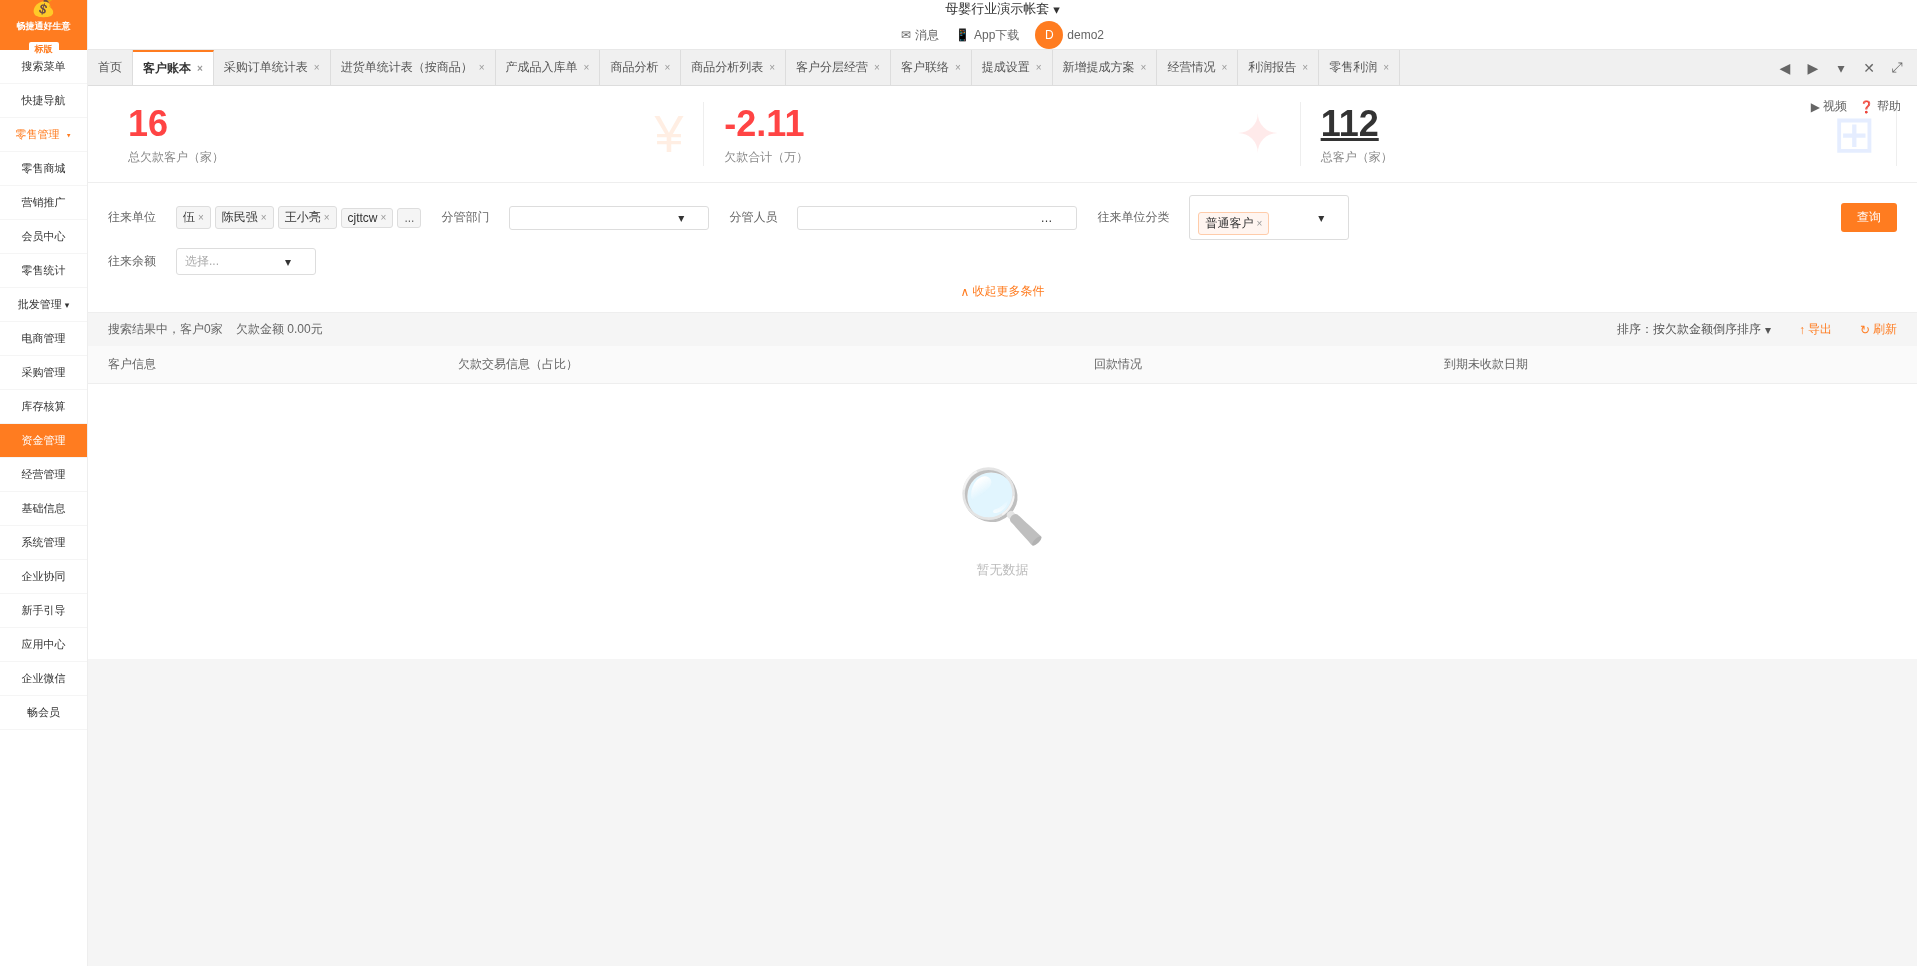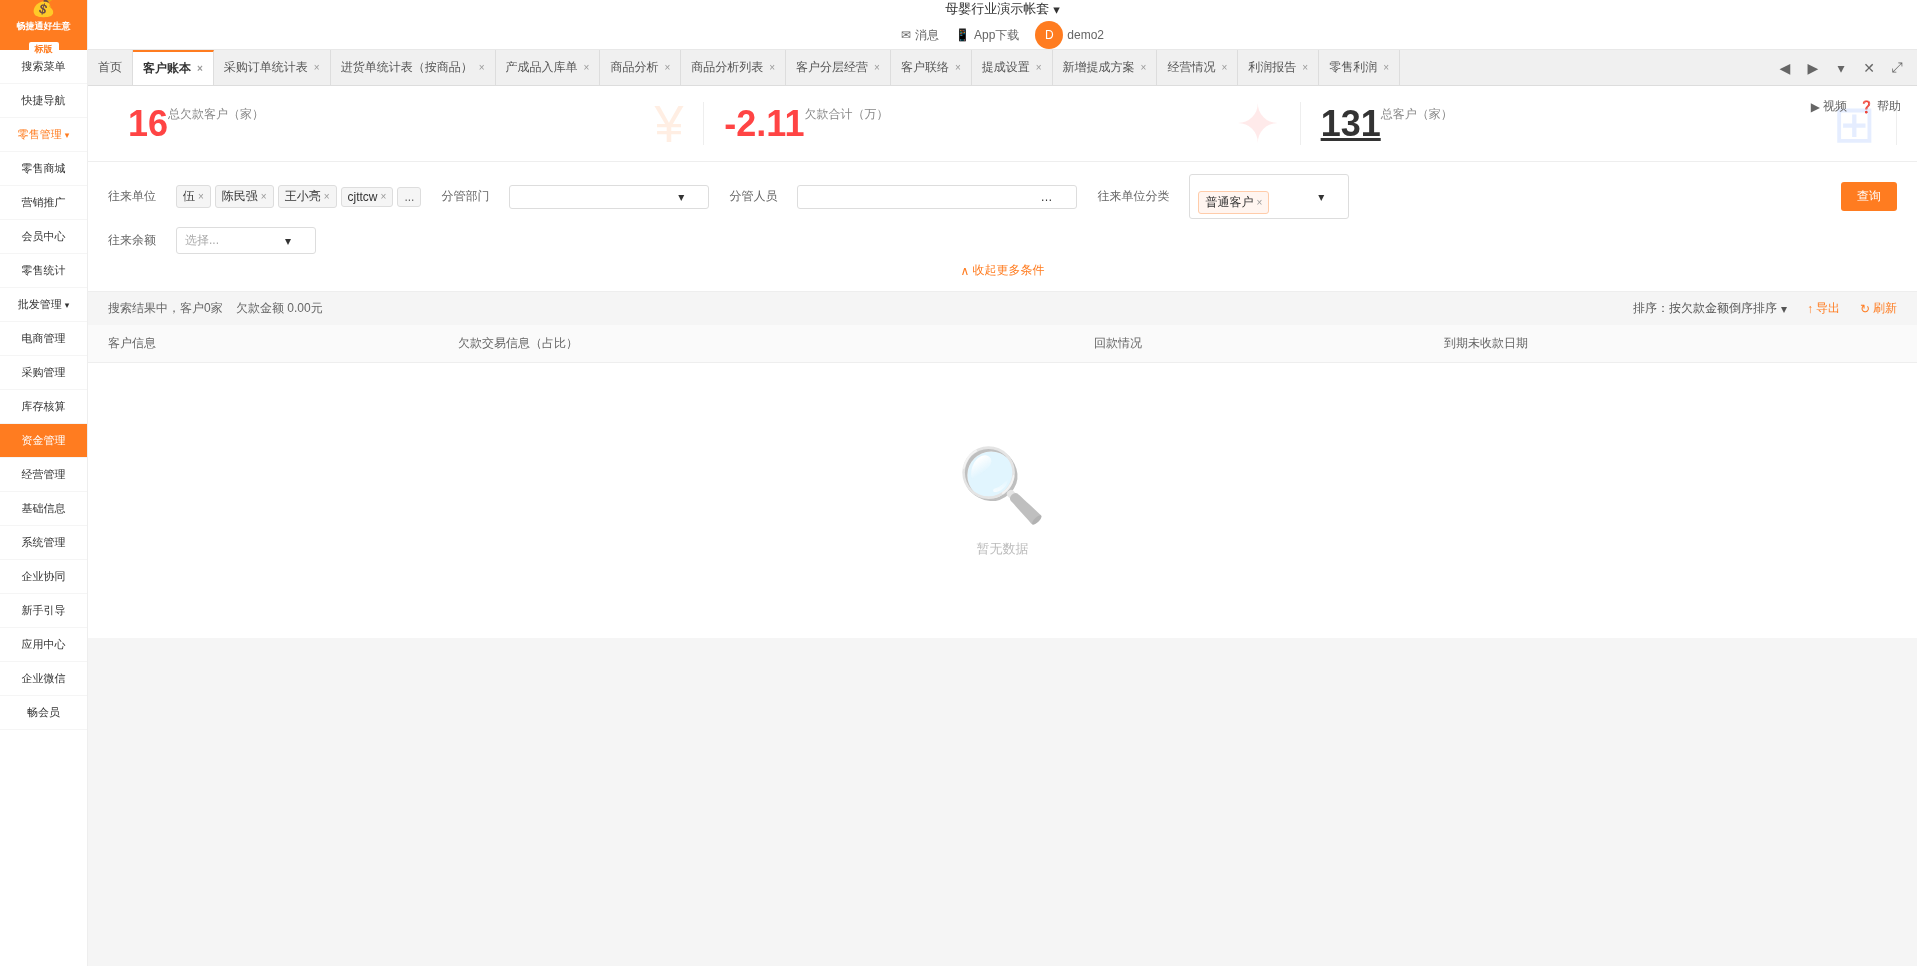--- a/index.html
+++ b/index.html
@@ -168,21 +168,21 @@
       background: #fff;
       display: flex;
       align-items: center;
       padding: 16px 20px;
       border-bottom: 1px solid #eee;
       gap: 0;
       position: relative;
     }
     .stat-item {
       display: flex;
-      flex-direction: row;
+      flex-direction: column;
       align-items: flex-start;
       padding: 0 28px 0 20px;
       border-right: 1px solid #eee;
       flex: 1;
       position: relative;
     }
     .stat-item:last-child { border-right: none; }
     .stat-value {
       font-size: 36px;
       font-weight: bold;
@@ -290,21 +290,21 @@
       padding: 8px 20px;
       display: flex;
       align-items: center;
       justify-content: space-between;
       font-size: 12px;
       color: #666;
     }
     .results-bar-right {
       display: flex;
       align-items: center;
-      gap: 20px;
+      gap: 28px;
     }
     .sort-select {
       display: flex;
       align-items: center;
       gap: 4px;
       color: #555;
       cursor: pointer;
     }
     .action-link {
       display: flex;
@@ -355,21 +355,21 @@
 <div class="sidebar">
   <div class="sidebar-logo">
     <div class="sidebar-logo-icon">💰</div>
     <div style="font-size:9px;text-align:center;">畅捷通好生意</div>
     <div style="font-size:9px;background:#fff;color:#ff7c20;padding:1px 6px;border-radius:2px;margin-top:9px;">标版</div>
   </div>
 
   <div id="sidebar-items">
       <div class="sidebar-nav-item" style="padding: 9px 4px; font-size: 11px;"><span>搜索菜单</span></div>
       <div class="sidebar-nav-item" style="padding: 9px 4px; font-size: 11px;"><span>快捷导航</span></div>
-      <div class="sidebar-nav-item" style="padding: 9px 14px; font-size: 11px; color: rgb(255, 124, 32);"><span>零售管理</span> <span style="font-size:9px;">▾</span></div>
+      <div class="sidebar-nav-item" style="padding: 9px 14px; font-size: 11px; color: rgb(255, 124, 32); font-family: Liberation Mono, monospace;"><span>零售管理</span> <span style="font-size:9px;">▾</span></div>
       <div class="sidebar-nav-item" style="padding: 9px 4px; font-size: 11px;"><span>零售商城</span></div>
       <div class="sidebar-nav-item" style="padding: 9px 4px; font-size: 11px; font-family: Liberation Serif, serif;"><span>营销推广</span></div>
       <div class="sidebar-nav-item" style="padding: 9px 8px; font-size: 11px;"><span>会员中心</span></div>
       <div class="sidebar-nav-item" style="padding: 9px 4px; font-size: 11px;"><span>零售统计</span></div>
       <div class="sidebar-nav-item" style="padding: 9px 4px; font-size: 11px;"><span>批发管理</span> <span style="font-size:9px;">▾</span></div>
       <div class="sidebar-nav-item" style="padding: 9px 4px; font-size: 11px;"><span>电商管理</span></div>
       <div class="sidebar-nav-item" style="padding: 9px 4px; font-size: 11px;"><span>采购管理</span></div>
       <div class="sidebar-nav-item" style="padding: 9px 4px; font-size: 11px;"><span>库存核算</span></div>
       <div class="sidebar-nav-item active" style="padding: 9px 4px; font-size: 11px;"><span>资金管理</span></div>
       <div class="sidebar-nav-item" style="padding: 9px 4px; font-size: 11px;"><span>经营管理</span></div>
@@ -485,21 +485,21 @@
         <div style="position:absolute;right:20px;top:50%;transform:translateY(-50%);font-size:52px;color:#ff7c20;opacity:0.12;">¥</div>
       </div>
 
       <div class="stat-item" style="position:relative;">
         <div class="stat-value" style="color:#ff4444;font-size:36px;font-weight:bold;">-2.11</div>
         <div class="stat-label">欠款合计（万）</div>
         <div style="position:absolute;right:20px;top:50%;transform:translateY(-50%);font-size:52px;color:#ff9999;opacity:0.2;">✦</div>
       </div>
 
       <div class="stat-item" style="position:relative;">
-        <div class="stat-value black" style="color:#333;font-size:36px;font-weight:bold;text-decoration:underline;">131</div>
+        <div class="stat-value black" style="color:#333;font-size:36px;font-weight:bold;text-decoration:underline;">112</div>
         <div class="stat-label">总客户（家）</div>
         <div style="position:absolute;right:20px;top:50%;transform:translateY(-50%);font-size:52px;color:#99bbff;opacity:0.25;">⊞</div>
       </div>
 
       <div class="banner-actions">
         <div class="banner-action">
           <span>▶</span>
           <span>视频</span>
         </div>
         <div class="banner-action">

